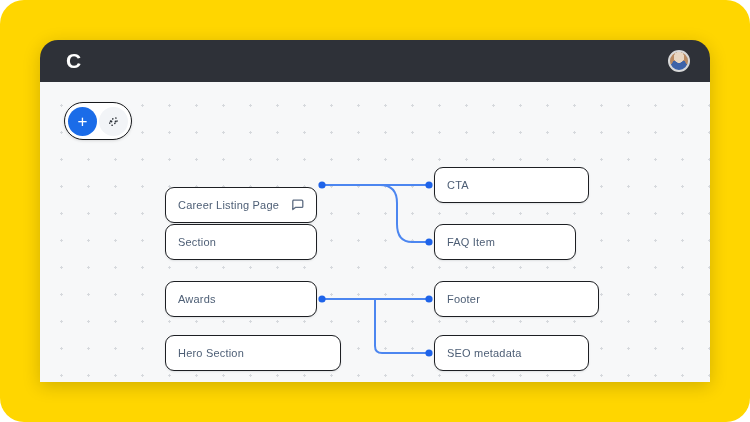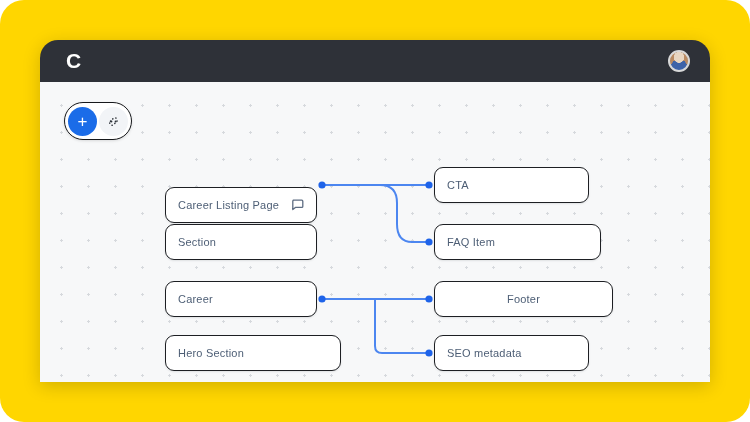--- a/index.html
+++ b/index.html
@@ -76,33 +76,33 @@
         <span class="bubble">
           <svg width="13" height="12" viewBox="0 0 13 12" fill="none" stroke="#5d6c82" stroke-width="1.3" stroke-linejoin="round">
             <path d="M2.2,1.2 h8.6 a1,1 0 0 1 1,1 v5.2 a1,1 0 0 1 -1,1 h-6.4 l-2.6,2.2 v-8.4 a1,1 0 0 1 1,-1 z"></path>
           </svg>
         </span>
       </div>
       <div class="node" style="left:125px;top:142px;width:152px;">
         <span class="lbl">Section</span>
       </div>
       <div class="node" style="left:125px;top:199px;width:152px;">
-        <span class="lbl">Career</span>
+        <span class="lbl">Awards</span>
       </div>
       <div class="node" style="left:125px;top:253px;width:176px;">
         <span class="lbl">Hero Section</span>
       </div>
 
       <div class="node" style="left:394px;top:85px;width:155px;">
         <span class="lbl">CTA</span>
       </div>
-      <div class="node" style="left:394px;top:142px;width:167px;">
+      <div class="node" style="left:394px;top:142px;width:142px;">
         <span class="lbl">FAQ Item</span>
       </div>
-      <div class="node" style="left:394px;top:199px;width:179px;text-align:center;">
+      <div class="node" style="left:394px;top:199px;width:165px;">
         <span class="lbl">Footer</span>
       </div>
       <div class="node" style="left:394px;top:253px;width:155px;">
         <span class="lbl">SEO metadata</span>
       </div>
 
     </div>
   </div>
 </div>
 

